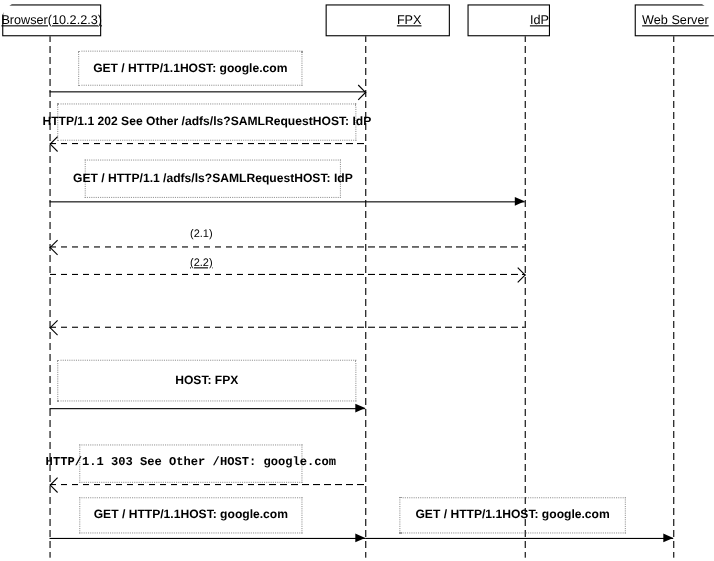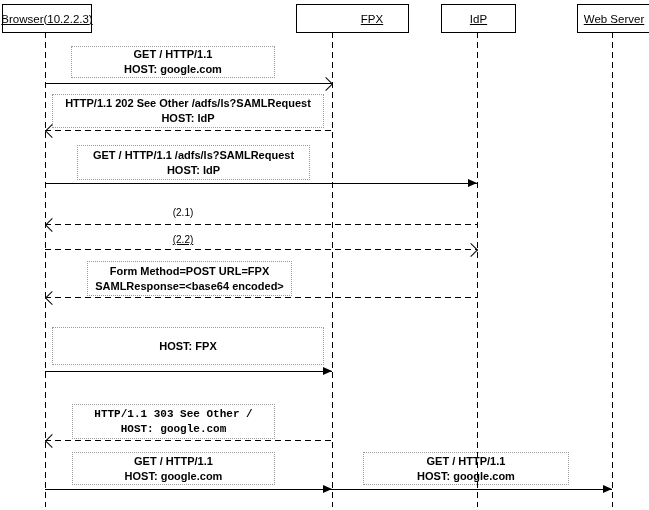--- a/index.html
+++ b/index.html
@@ -1,18 +1,18 @@
 <!DOCTYPE html>
 <html><head>
 <meta charset="utf-8">
 <style>
   html,body { margin:0; padding:0; background:#fff; }
   .diagram {
     position:relative; width:649px; height:510px; background:#ffffff;
-    font-family:"Liberation Sans", sans-serif; color:#000; overflow:hidden;
+    font-family:"Liberation Sans", sans-serif; color:#000; overflow:hidden;border-radius:23px;
   }
   .actor {
     position:absolute; top:4px; height:27px; border:1px solid #000; background:#fff;
     display:flex; align-items:center; justify-content:center;
     font-size:11.5px; text-decoration:underline; white-space:nowrap; z-index:3;
   }
   .lifeline {
     position:absolute; top:32px; bottom:3px; width:1px;
     background:repeating-linear-gradient(to bottom,#000 0 6px,transparent 6px 10px);
     z-index:0;
@@ -22,40 +22,40 @@
   .arrow.dashed { background:repeating-linear-gradient(to right,#000 0 6px,transparent 6px 10px); }
   .head-filled-right {
     position:absolute; width:0; height:0; z-index:2;
     border-left:9px solid #000; border-top:4px solid transparent; border-bottom:4px solid transparent;
   }
   .head-open { position:absolute; width:9px; height:9px; z-index:2; }
   .head-open.right { border-top:1px solid #000; border-right:1px solid #000; transform:rotate(45deg); }
   .head-open.left  { border-top:1px solid #000; border-left:1px solid #000; transform:rotate(-45deg); }
   .msgbox {
     position:absolute; border:1px dotted #9a9a9a; background:transparent;
-    display:flex; flex-direction:column; align-items:center; justify-content:center;
+    display:flex; align-items:center; justify-content:center;
     font-size:11px; font-weight:bold; line-height:15px; text-align:center; z-index:2; white-space:nowrap;
   }
   .steplabel {
     position:absolute; font-size:10px; text-align:center; z-index:2; white-space:nowrap;
   }
   .steplabel.underlined { text-decoration:underline; }
 </style>
 </head>
 <body>
 
 <div class="diagram">
 
   <div class="actor" style="left:2px; width:88px;">
       <span>Browser(10.2.2.3)</span>
     </div>
   <div class="actor" style="left:296px; width:72px;padding-left:39px;">
       <span>FPX</span>
     </div>
-  <div class="actor" style="left:441px; width:73px;">
+  <div class="actor" style="left:425px; width:73px;justify-content:flex-end;">
       <span>IdP</span>
     </div>
   <div class="actor" style="left:577px; width:72px;">
       <span>Web Server</span>
     </div>
 
   <div class="lifeline" style="left:45px;"></div>
   <div class="lifeline" style="left:332px;"></div>
   <div class="lifeline" style="left:477px;"></div>
   <div class="lifeline" style="left:612px;"></div>
@@ -82,24 +82,20 @@
   <div class="head-filled-right" style="left:468px; top:179px;"></div>
 
   <div class="steplabel" style="left:158px; top:207px; width:50px;">(2.1)</div>
   <div class="arrow dashed" style="left:45px; top:224px; width:432px;"></div>
   <div class="head-open left" style="left:47px; top:220px;"></div>
 
   <div class="steplabel underlined" style="left:158px; top:234px; width:50px;">(2.2)</div>
   <div class="arrow dashed" style="left:45px; top:249px; width:432px;"></div>
   <div class="head-open right" style="left:466px; top:245px;"></div>
 
-  <div class="msgbox" style="left:87px; top:261px; width:203px; height:33px;">
-    <div>Form Method=POST URL=FPX</div>
-    <div>SAMLResponse=&lt;base64 encoded&gt;</div>
-  </div>
   <div class="arrow dashed" style="left:45px; top:297px; width:432px;"></div>
   <div class="head-open left" style="left:47px; top:293px;"></div>
 
   <div class="msgbox" style="left:52px; top:327px; width:270px; height:36px;">
     <div>HOST: FPX</div>
   </div>
   <div class="arrow solid" style="left:45px; top:371px; width:287px;"></div>
   <div class="head-filled-right" style="left:323px; top:367px;"></div>
 
   <div class="msgbox" style="left:72px; top:404px; width:201px; height:33px;font-family:Liberation Mono, monospace;">

